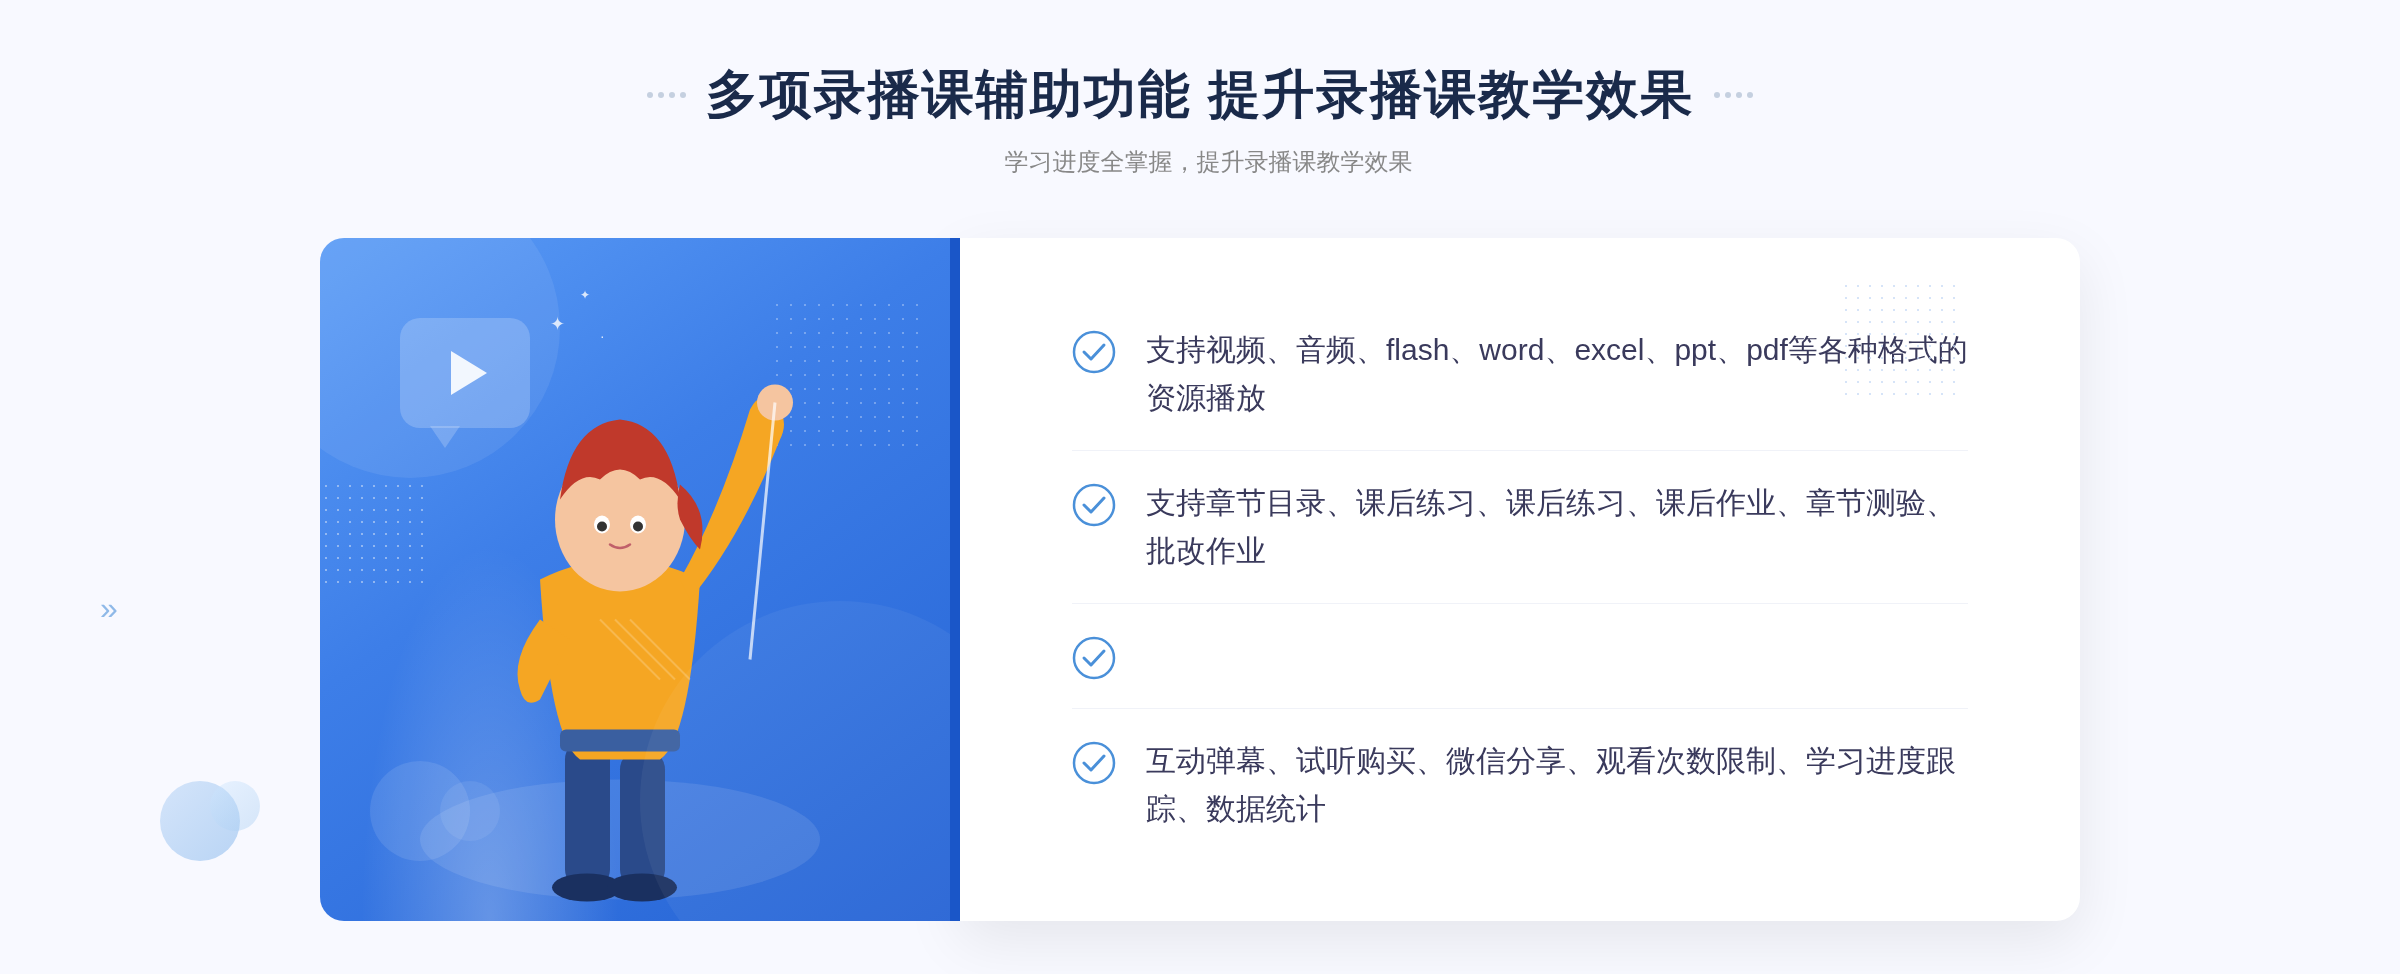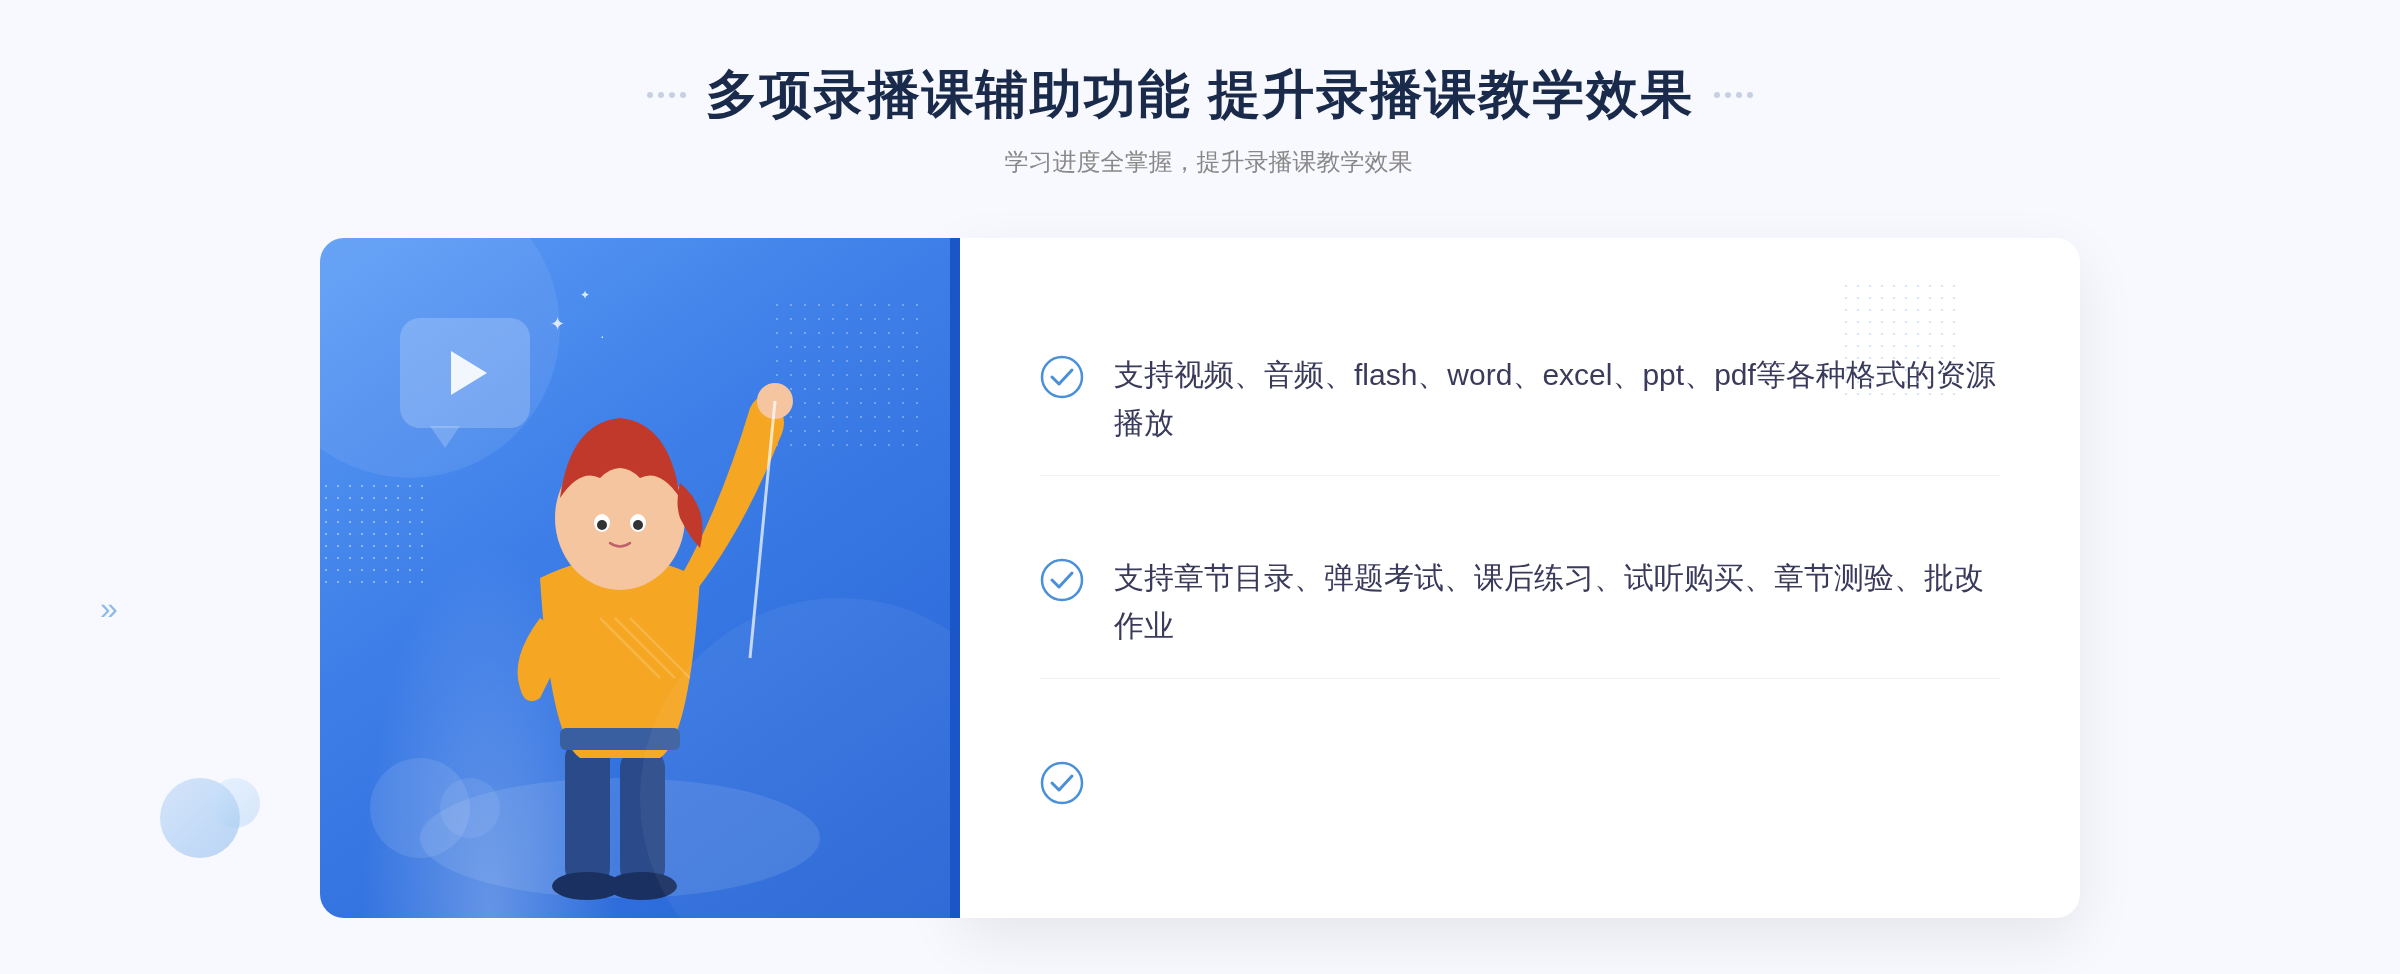--- a/index.html
+++ b/index.html
@@ -236,21 +236,21 @@
       width: 260px;
       height: 380px;
       background: radial-gradient(ellipse at 50% 100%, rgba(255,255,255,0.25) 0%, transparent 70%);
     }
 
     
     .content-panel {
       flex: 1;
       background: white;
       border-radius: 0 24px 24px 0;
-      padding: 60px 80px;
+      padding: 60px 112px;
       display: flex;
       flex-direction: column;
       justify-content: space-around;
       box-shadow: 0 20px 60px rgba(0,0,0,0.08);
     }
 
     .feature-item {
       display: flex;
       align-items: flex-start;
       gap: 30px;
@@ -418,32 +418,41 @@
         <span class="feature-text">支持视频、音频、flash、word、excel、ppt、pdf等各种格式的资源播放</span>
       </div>
 
       <div class="feature-item">
         <div class="check-icon">
           <svg viewBox="0 0 44 44" fill="none" xmlns="http://www.w3.org/2000/svg">
             <circle cx="22" cy="22" r="20" stroke="#4a90d9" stroke-width="2.5" fill="none"></circle>
             <path d="M12 22 L19 29 L32 15" stroke="#4a90d9" stroke-width="3" stroke-linecap="round" stroke-linejoin="round"></path>
           </svg>
         </div>
-        <span class="feature-text">支持章节目录、弹题考试、课后练习、试听购买、章节测验、批改作业</span>
+        <span class="feature-text">支持章节目录、课后练习、课后练习、课后作业、章节测验、批改作业</span>
       </div>
 
       <div class="feature-item">
         <div class="check-icon">
           <svg viewBox="0 0 44 44" fill="none" xmlns="http://www.w3.org/2000/svg">
             <circle cx="22" cy="22" r="20" stroke="#4a90d9" stroke-width="2.5" fill="none"></circle>
             <path d="M12 22 L19 29 L32 15" stroke="#4a90d9" stroke-width="3" stroke-linecap="round" stroke-linejoin="round"></path>
           </svg>
         </div>
       </div>
 
+      <div class="feature-item">
+        <div class="check-icon">
+          <svg viewBox="0 0 44 44" fill="none" xmlns="http://www.w3.org/2000/svg">
+            <circle cx="22" cy="22" r="20" stroke="#4a90d9" stroke-width="2.5" fill="none"></circle>
+            <path d="M12 22 L19 29 L32 15" stroke="#4a90d9" stroke-width="3" stroke-linecap="round" stroke-linejoin="round"></path>
+          </svg>
+        </div>
+        <span class="feature-text">互动弹幕、试听购买、微信分享、观看次数限制、学习进度跟踪、数据统计</span>
+      </div>
 
     </div>
   </div>
 
   <div class="deco-circle-1"></div>
   <div class="deco-circle-2"></div>
 
   <div style="position:absolute; left:320px; top:480px; width:110px; height:110px; background-image: radial-gradient(circle, #c5d8f5 1.5px, transparent 1.5px); background-size: 12px 12px; opacity:0.6;"></div>
 
 </div>

